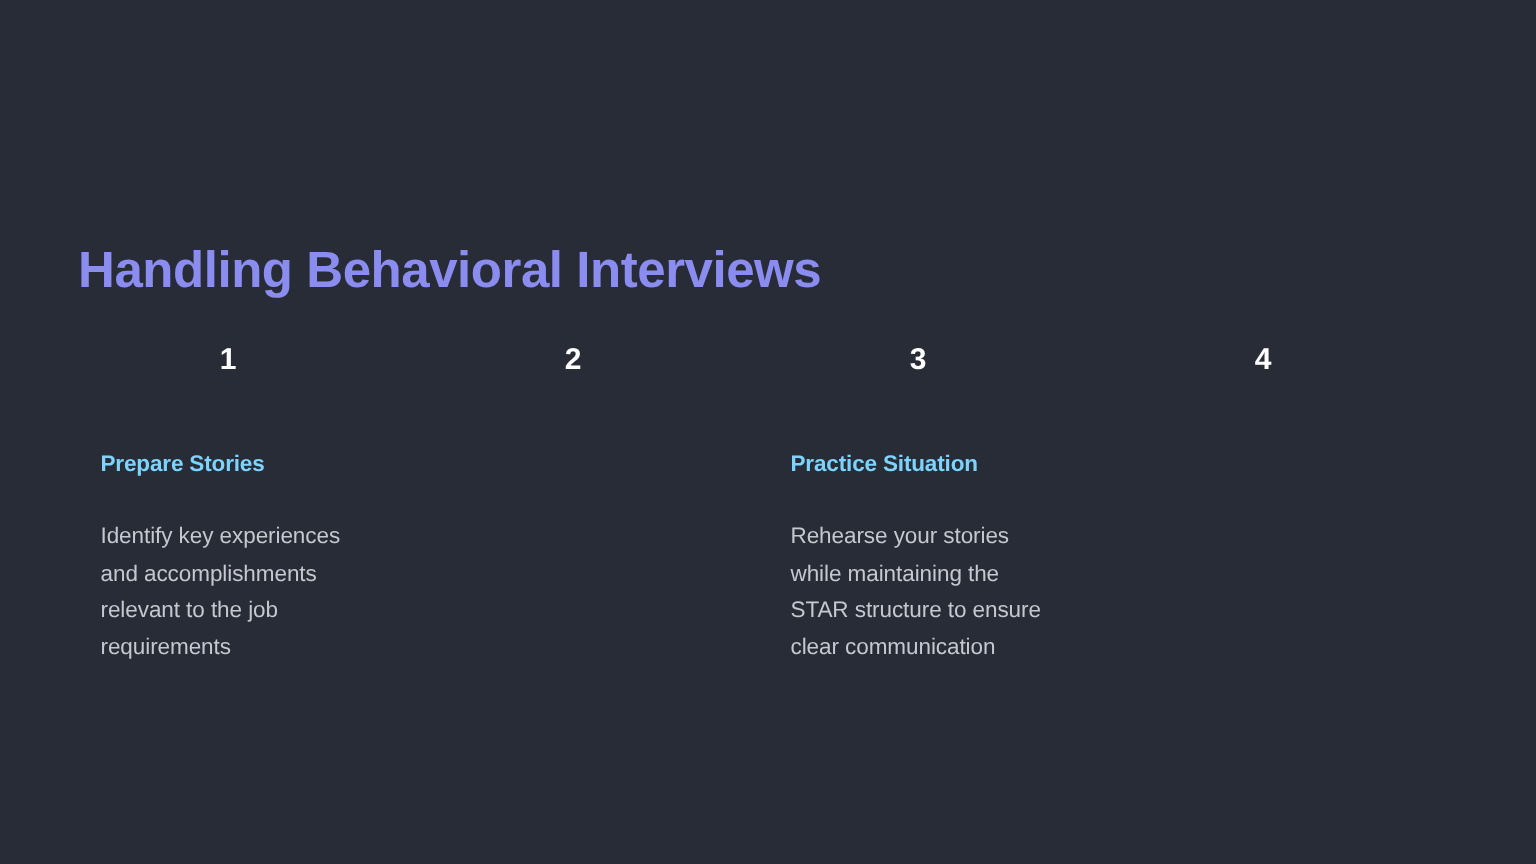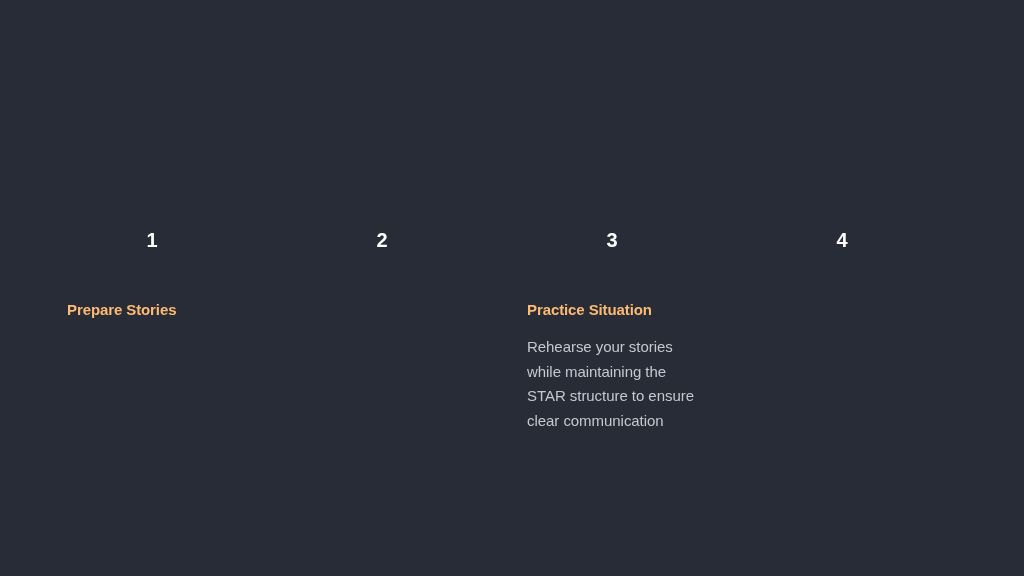--- a/index.html
+++ b/index.html
@@ -55,45 +55,47 @@
     font-weight: bold;
     color: #ffffff;
     text-align: center;
     line-height: 24px;
     height: 24px;
     margin-bottom: 48px;
   }
   .step-heading {
     font-size: 15px;
     font-weight: bold;
-    color: #fdba74;
+    color: #7dd3fc;
     line-height: 20px;
     letter-spacing: -0.1px;
-    margin-bottom: 15px;
+    margin-bottom: 26px;
     white-space: nowrap;
   }
   .step-body {
     font-size: 15px;
     font-weight: normal;
     color: #c5c8ce;
     line-height: 24.6px;
     letter-spacing: -0.05px;
   }
 </style>
 </head>
 <body>
 
 <div class="slide">
 
+  <h1 class="slide-title">Handling Behavioral Interviews</h1>
 
   <div class="steps">
 
     <div class="step">
       <div class="step-number">1</div>
       <div class="step-heading">Prepare Stories</div>
+      <div class="step-body">Identify key experiences and accomplishments relevant to the job requirements</div>
     </div>
 
     <div class="step">
       <div class="step-number">2</div>
     </div>
 
     <div class="step">
       <div class="step-number">3</div>
       <div class="step-heading">Practice Situation</div>
       <div class="step-body">Rehearse your stories while maintaining the STAR structure to ensure clear communication</div>

